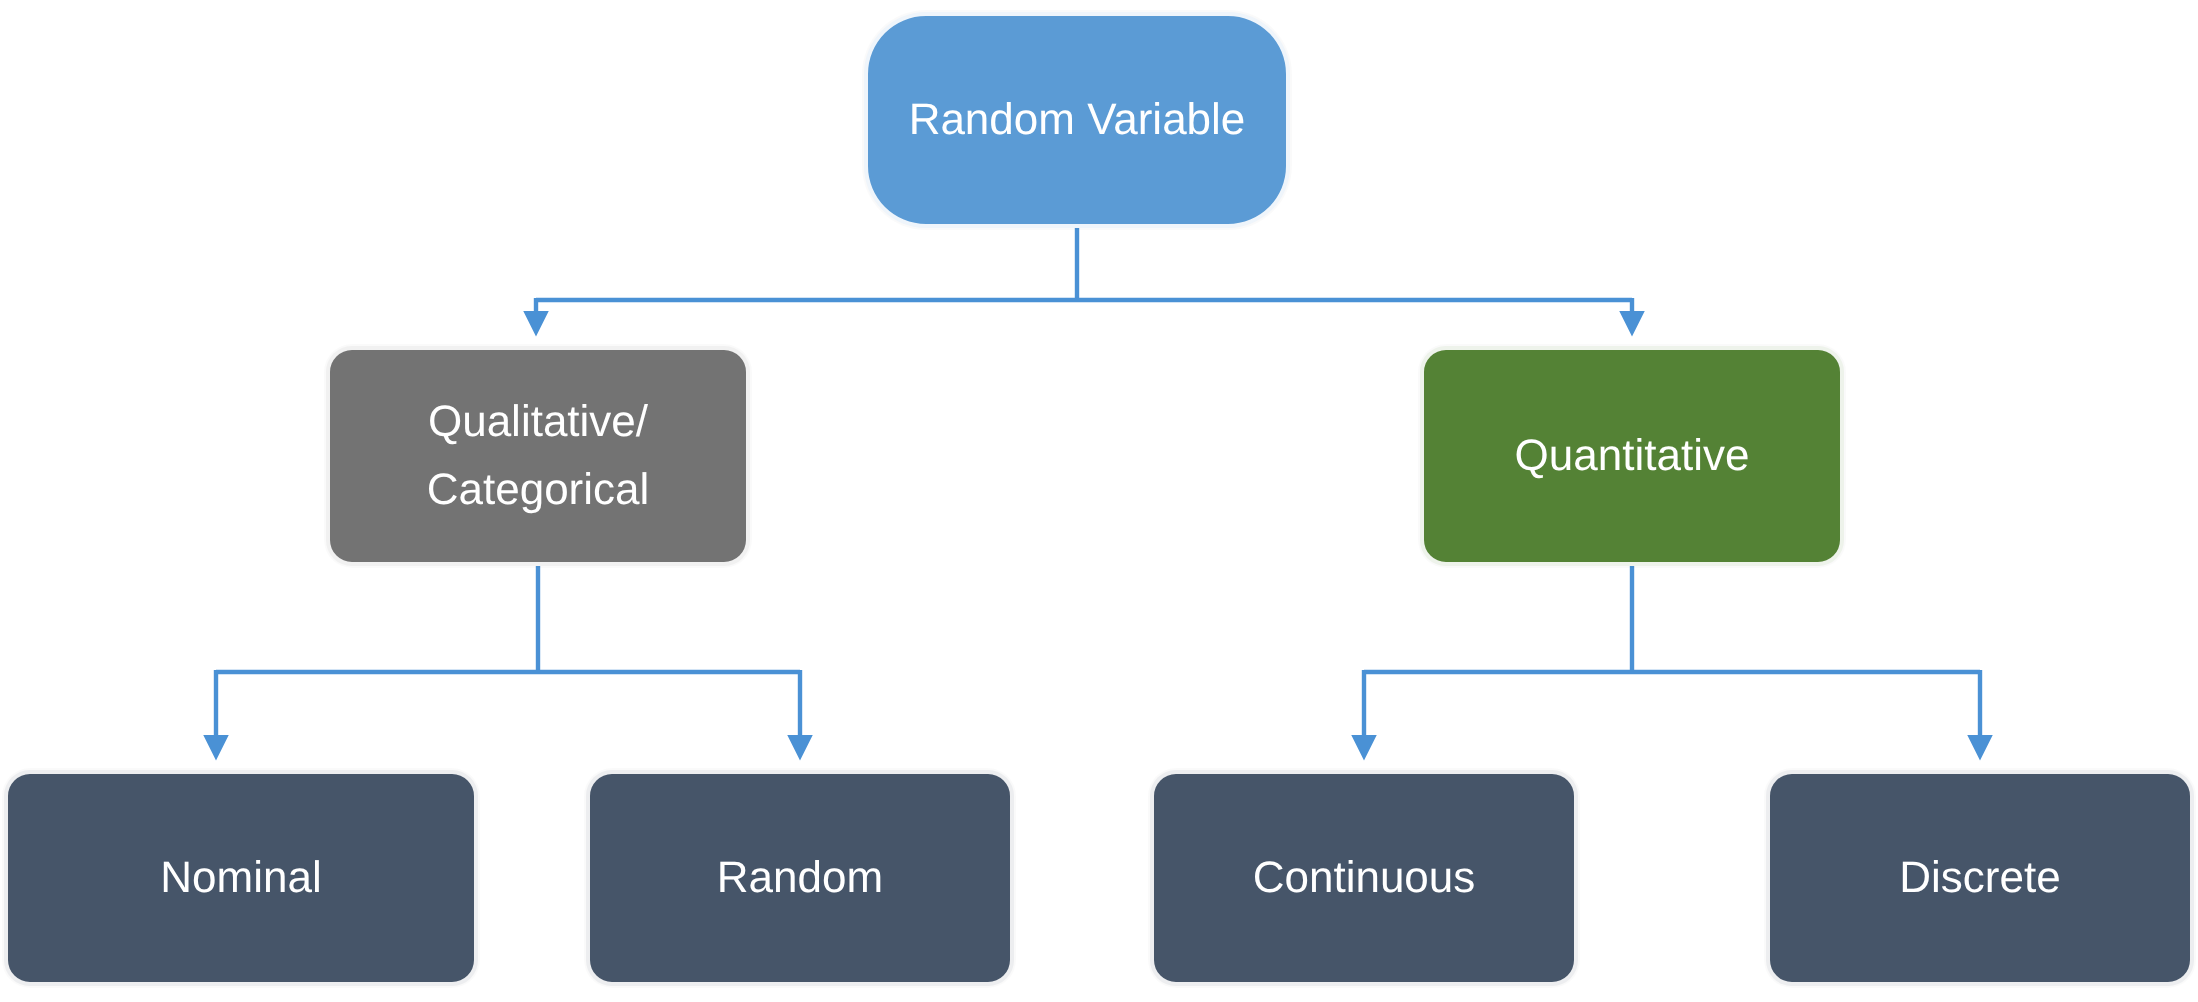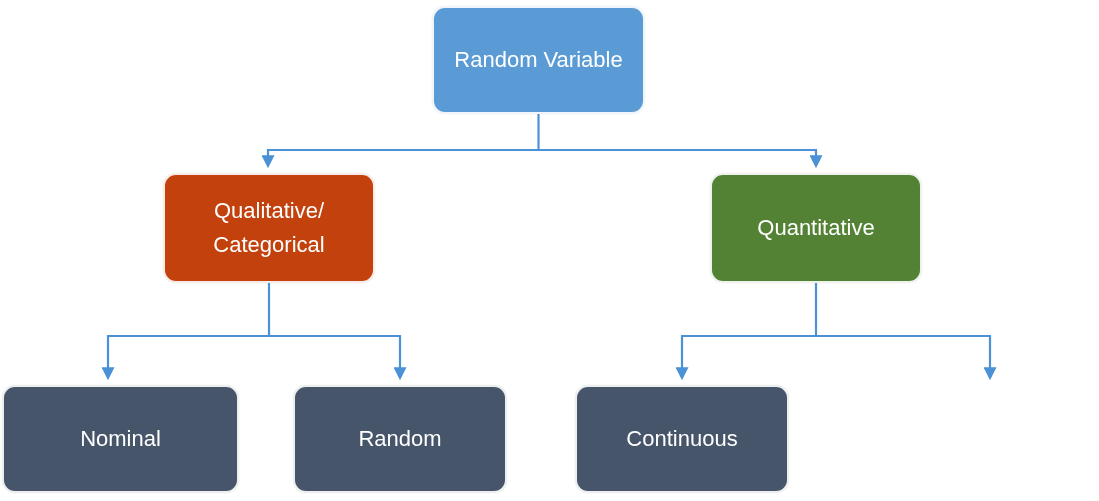--- a/index.html
+++ b/index.html
@@ -32,21 +32,21 @@
     align-items: center;
     justify-content: center;
     text-align: center;
     color: #ffffff;
     font-size: 22px;
     line-height: 1.55;
     white-space: pre-line;
     box-shadow: 0 0 0 1px rgba(0,0,0,0.02);
   }
   
-  .node-root        { left: 432px; top:   6px; width: 213px; height: 108px; }
+  .node-root        { left: 432px; top:   6px; width: 213px; height: 108px; border-radius: 31px; }
   .node-qualitative { left: 163px; top: 173px; width: 212px; height: 110px; }
   .node-quantitative{ left: 710px; top: 173px; width: 212px; height: 110px; }
   .node-nominal     { left:   2px; top: 385px; width: 237px; height: 108px; }
   .node-ordinal     { left: 293px; top: 385px; width: 214px; height: 108px; }
   .node-continuous  { left: 575px; top: 385px; width: 214px; height: 108px; }
   .node-discrete    { left: 883px; top: 385px; width: 214px; height: 108px; }
 </style>
 </head>
 <body>
 
@@ -74,35 +74,38 @@
       <polyline points="682,336 990,336"></polyline>
       <polyline points="682,335 682,377" marker-end="url(#arrow)"></polyline>
       <polyline points="990,335 990,377" marker-end="url(#arrow)"></polyline>
     </g>
   </svg>
 
   <div class="node node-root" style="background-color: rgb(91, 155, 213);">
     <span>Random Variable</span>
   </div>
 
-  <div class="node node-qualitative" style="background-color: #c2410c; align-items: center;">
+  <div class="node node-qualitative" style="background-color: #737373; align-items: center;">
     <span>Qualitative/
 Categorical</span>
   </div>
 
   <div class="node node-quantitative" style="background-color: rgb(84, 130, 53);">
     <span>Quantitative</span>
   </div>
 
   <div class="node node-nominal" style="background-color: rgb(70, 85, 105);">
     <span>Nominal</span>
   </div>
 
   <div class="node node-ordinal" style="background-color: rgb(70, 85, 105);">
     <span>Random</span>
   </div>
 
   <div class="node node-continuous" style="background-color: rgb(70, 85, 105);">
     <span>Continuous</span>
   </div>
 
+  <div class="node node-discrete" style="background-color: rgb(70, 85, 105);">
+    <span>Discrete</span>
+  </div>
 
 </div>
 
 </body></html>

